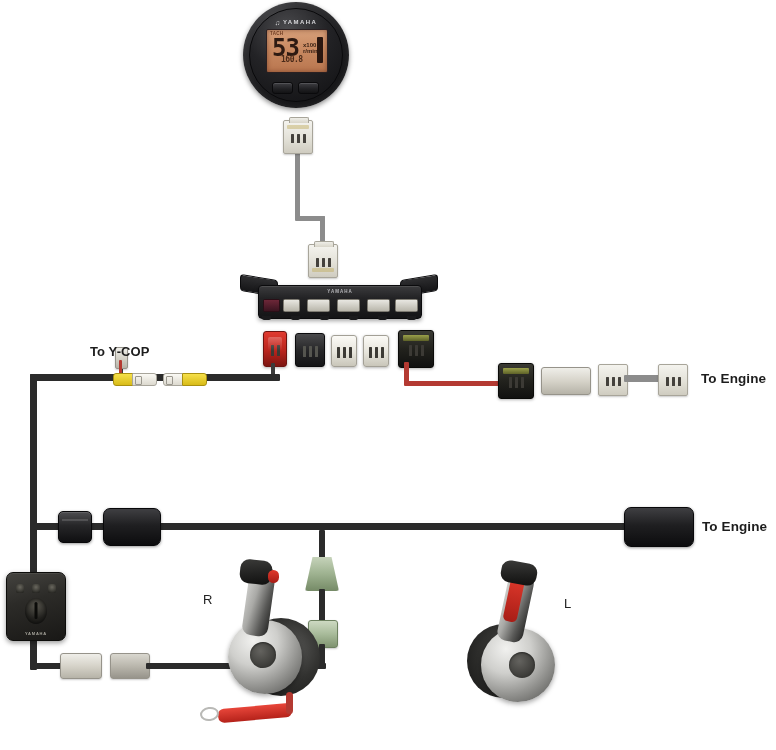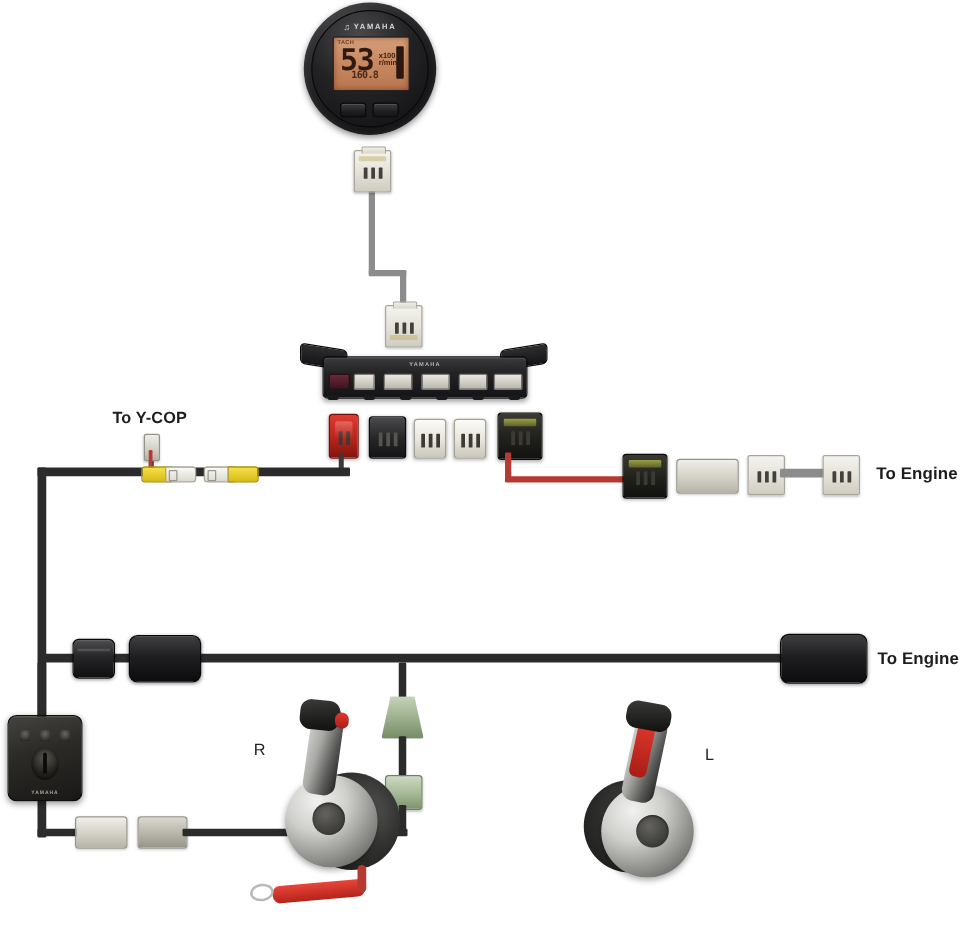--- a/index.html
+++ b/index.html
@@ -408,21 +408,21 @@
   <div class="cable abs" style="left:30px;top:374px;width:250px;height:7px;"></div>
   <div class="cable abs" style="left:30px;top:374px;width:7px;height:218px;"></div>
 
   <div class="cable red abs" style="left:404px;top:381px;width:100px;height:5px;"></div>
   <div class="cable red abs" style="left:404px;top:362px;width:5px;height:22px;"></div>
 
   <div class="cable thin abs" style="left:119px;top:349px;width:4px;height:26px;"></div>
   <div class="gtube" style="left:115px;top:347px;width:11px;height:20px;border-radius:2px;"></div>
   <div class="cable red abs" style="left:119px;top:360px;width:3px;height:16px;"></div>
 
-  <div class="lbl" style="left:90px;top:326px;">To Y-COP</div>
+  <div class="lbl" style="left:90px;top:344px;">To Y-COP</div>
 
   <div class="bullet" style="left:113px;top:373px;width:44px;">
     <div class="yel"></div>
     <div class="wht">
         <i></i>
       </div>
   </div>
   <div class="bullet" style="left:163px;top:373px;width:44px;">
     <div class="wht" style="left:0;right:auto;border-radius:3px 1px 1px 3px;">
         <i></i>

